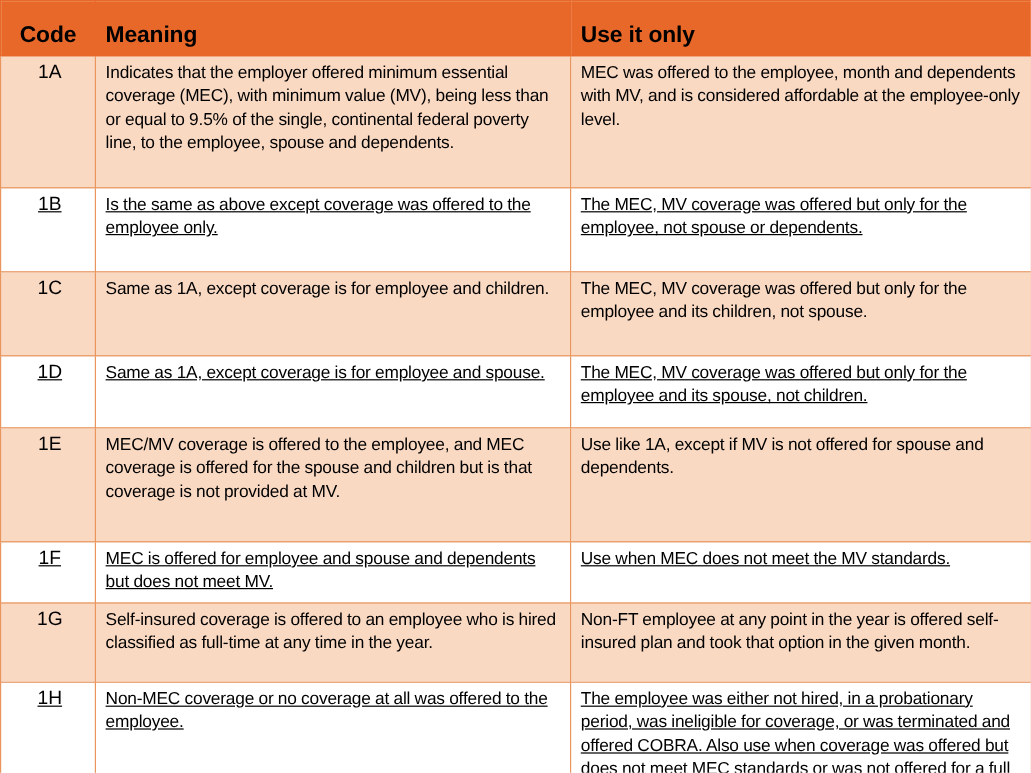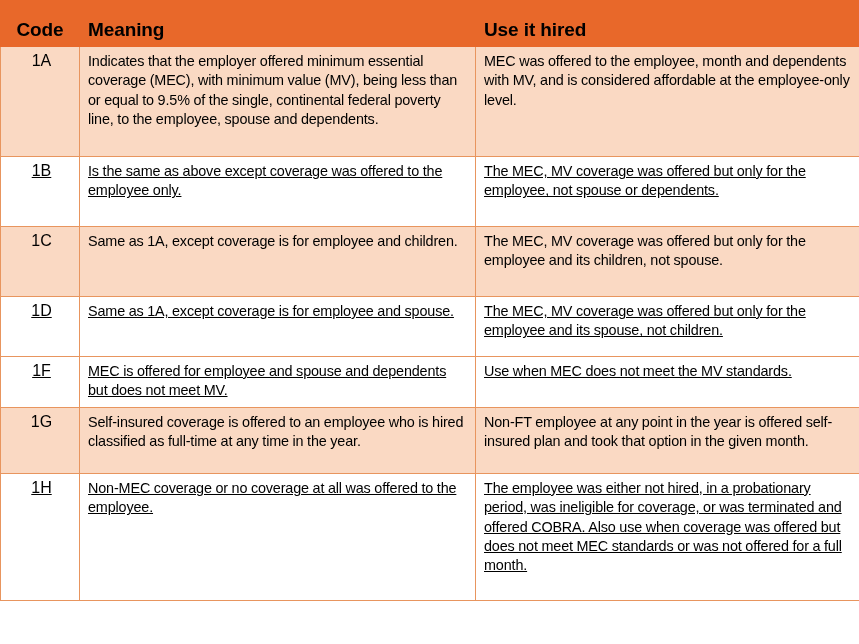--- a/index.html
+++ b/index.html
@@ -76,21 +76,21 @@
 <table id="code-table">
   <colgroup>
     <col class="col-code">
     <col class="col-mean">
     <col class="col-use">
   </colgroup>
   <thead>
     <tr>
       <th class="th-code">Code</th>
       <th>Meaning</th>
-      <th>Use it hired</th>
+      <th>Use it only</th>
     </tr>
   </thead>
   <tbody id="table-body">
       <tr class="row-shade" data-row="0">
         <td class="cell-code">1A</td>
         <td class="cell-meaning">Indicates that the employer offered minimum essential coverage (MEC), with minimum value (MV), being less than or equal to 9.5% of the single, continental federal poverty line, to the employee, spouse and dependents.</td>
         <td class="cell-use-it-when">MEC was offered to the employee, month and dependents with MV, and is considered affordable at the employee-only level.</td>
       </tr>
       <tr class="row-plain" data-row="1">
         <td class="cell-code">1B</td>
@@ -100,20 +100,25 @@
       <tr class="row-shade" data-row="2">
         <td class="cell-code">1C</td>
         <td class="cell-meaning">Same as 1A, except coverage is for employee and children.</td>
         <td class="cell-use-it-when">The MEC, MV coverage was offered but only for the employee and its children, not spouse.</td>
       </tr>
       <tr class="row-plain" data-row="3">
         <td class="cell-code">1D</td>
         <td class="cell-meaning">Same as 1A, except coverage is for employee and spouse.</td>
         <td class="cell-use-it-when">The MEC, MV coverage was offered but only for the employee and its spouse, not children.</td>
       </tr>
+      <tr class="row-shade" data-row="4">
+        <td class="cell-code">1E</td>
+        <td class="cell-meaning">MEC/MV coverage is offered to the employee, and MEC coverage is offered for the spouse and children but is that coverage is not provided at MV.</td>
+        <td class="cell-use-it-when">Use like 1A, except if MV is not offered for spouse and dependents.</td>
+      </tr>
       <tr class="row-plain" data-row="5">
         <td class="cell-code">1F</td>
         <td class="cell-meaning">MEC is offered for employee and spouse and dependents but does not meet MV.</td>
         <td class="cell-use-it-when">Use when MEC does not meet the MV standards.</td>
       </tr>
       <tr class="row-shade" data-row="6">
         <td class="cell-code">1G</td>
         <td class="cell-meaning">Self-insured coverage is offered to an employee who is hired classified as full-time at any time in the year.</td>
         <td class="cell-use-it-when">Non-FT employee at any point in the year is offered self-insured plan and took that option in the given month.</td>
       </tr>

